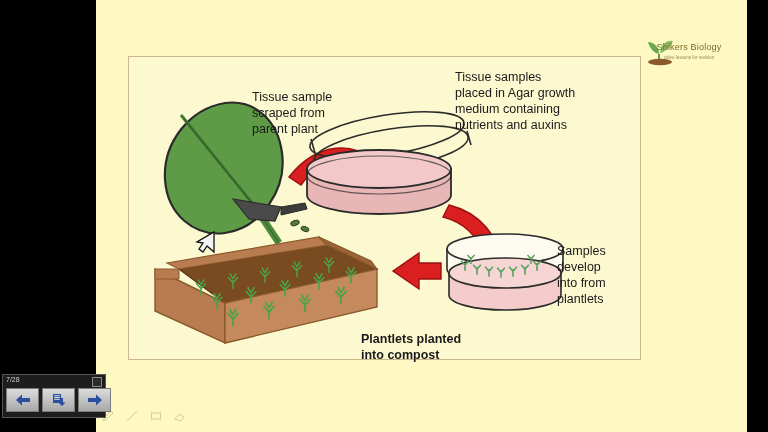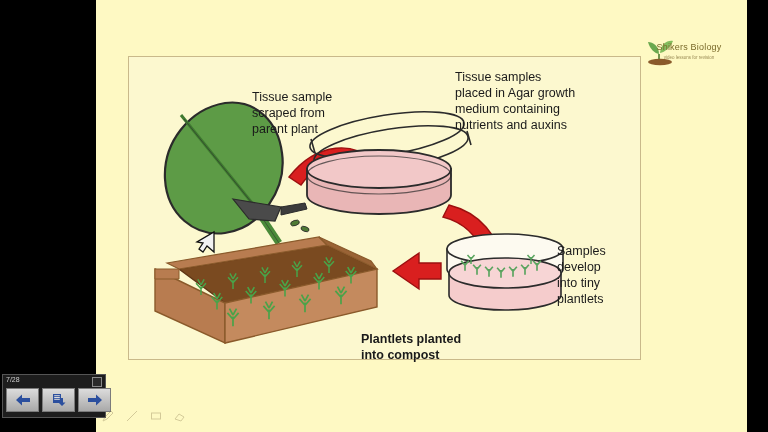--- a/index.html
+++ b/index.html
@@ -212,21 +212,21 @@
       </svg>
 
       <div class="cap" id="cap-scrape">Tissue sample
 scraped from
 parent plant</div>
       <div class="cap" id="cap-agar">Tissue samples
 placed in Agar growth
 medium containing
 nutrients and auxins</div>
       <div class="cap" id="cap-plantlets">Samples develop
-into tiny plantlets</div>
+into from plantlets</div>
       <div class="cap" id="cap-compost">Plantlets planted
 into compost</div>
     </div>
   </div>
 
   <svg id="cursor" viewBox="0 0 20 22">
     <path d="M18 1 L18 21 L11 15 L7 21 L3 18 L7 12 L1 11 Z" fill="#f2f2f2" stroke="#111" stroke-width="1.3"></path>
   </svg>
 
   <div id="toolbar">

